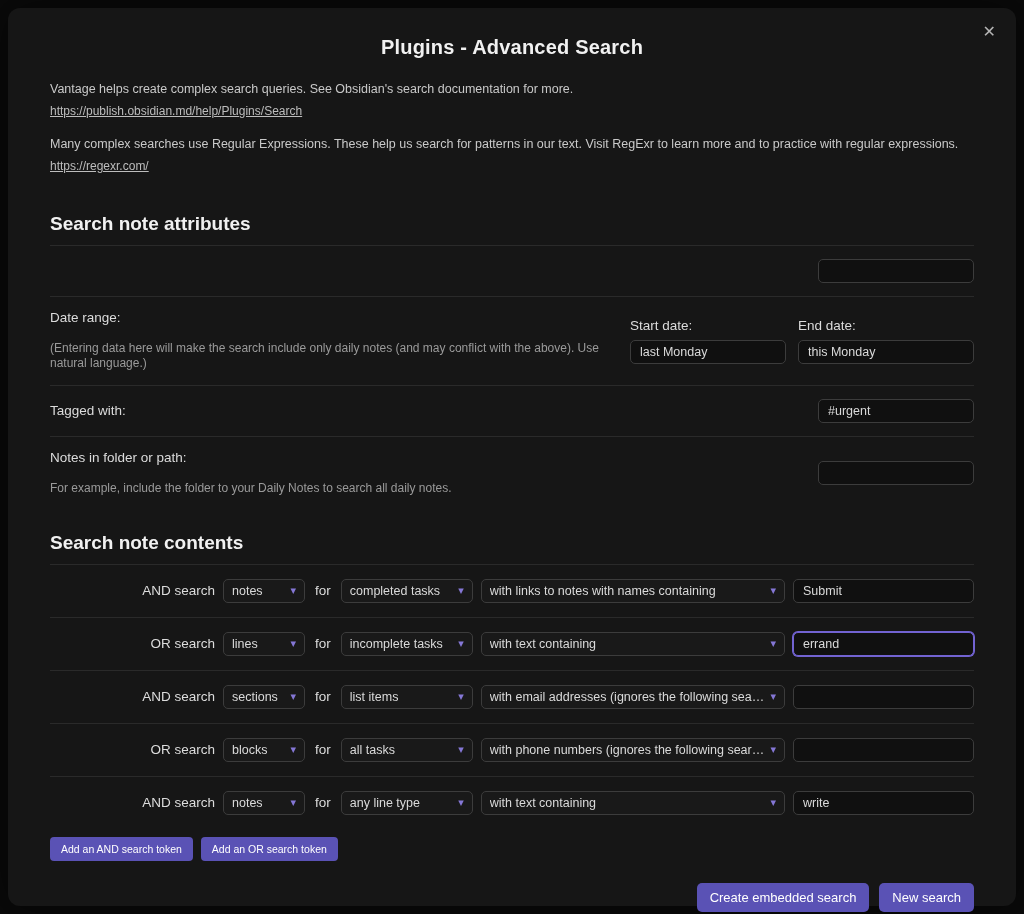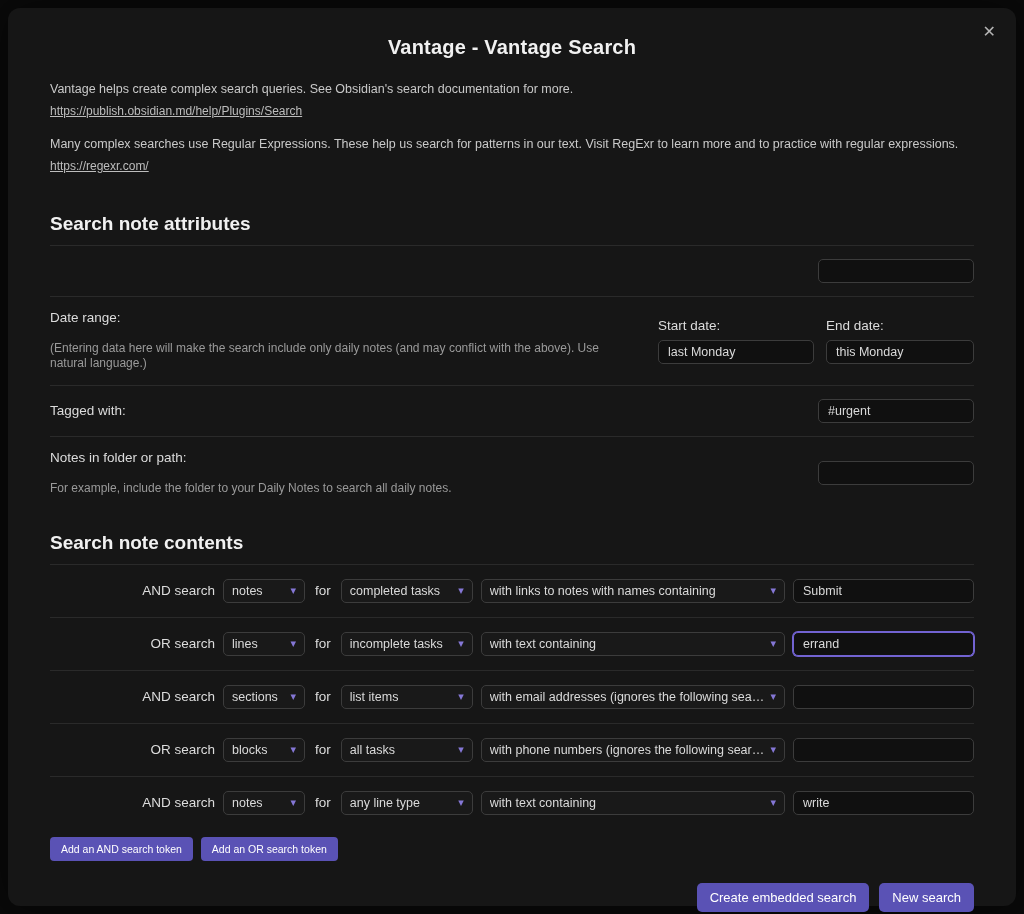--- a/index.html
+++ b/index.html
@@ -55,21 +55,21 @@
     font-family: inherit;
     padding: 0 9px;
     height: 24px;
     outline: none;
   }
   .w148 { width: 156px; }
   .date-cols { display: flex; gap: 12px; }
   .date-col { display: flex; flex-direction: column; }
   .date-label { font-size: 13.5px; color: #dcdcdc; margin-bottom: 7px; }
   .date-col.start input { width: 156px; }
-  .date-col.end input { width: 148px; }
+  .date-col.end input { width: 176px; }
 
   .search-row {
     display: flex; align-items: center; gap: 8px;
     border-top: 1px solid #2a2a2a;
     padding: 14px 0;
   }
   .row-kind { flex: 0 0 165px; text-align: right; font-size: 13.5px; color: #dcdcdc; }
   .row-for { font-size: 13.5px; color: #dcdcdc; padding: 0 2px; }
   .select {
     display: flex; align-items: center; justify-content: space-between; gap: 6px;
@@ -101,21 +101,21 @@
   .footer { display: flex; justify-content: flex-end; gap: 10px; margin-top: 22px; }
   .btn-lg { font-size: 13px; padding: 7px 13px; border-radius: 5px; }
 </style>
 </head>
 <body>
 
 <div class="modal">
 
   <div class="close">✕</div>
 
-  <h1 class="title">Vantage - Vantage Search</h1>
+  <h1 class="title">Plugins - Advanced Search</h1>
 
   <div class="intro">
     <p>Vantage helps create complex search queries. See Obsidian's search documentation for more.</p>
     <a>https://publish.obsidian.md/help/Plugins/Search</a>
     <p>Many complex searches use Regular Expressions. These help us search for patterns in our text. Visit RegExr to learn more and to practice with regular expressions.</p>
     <a>https://regexr.com/</a>
   </div>
 
   <h2 class="section">Search note attributes</h2>
 

